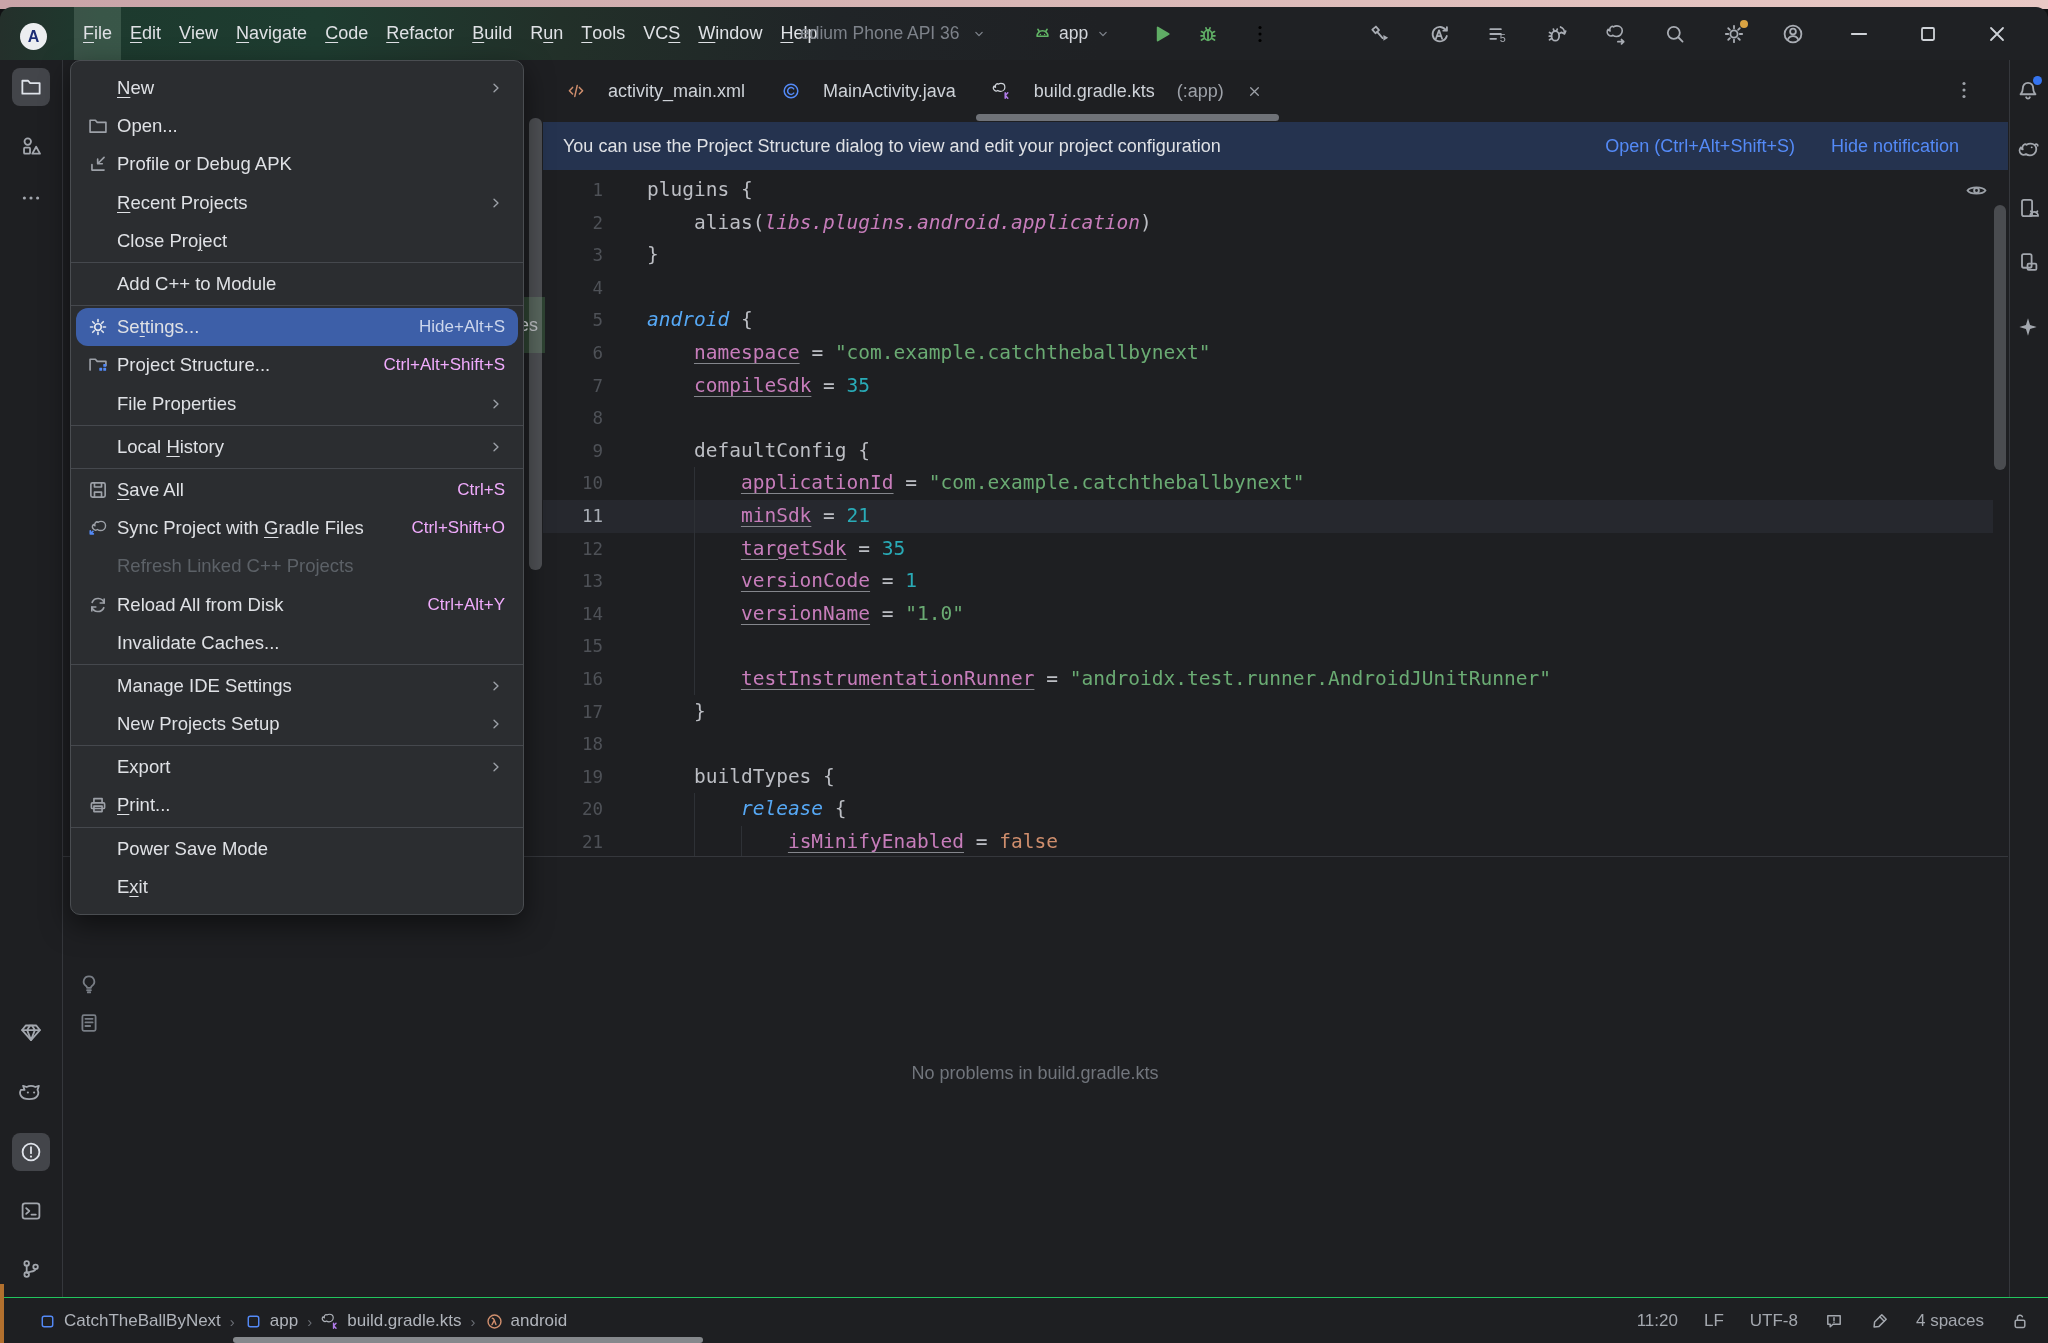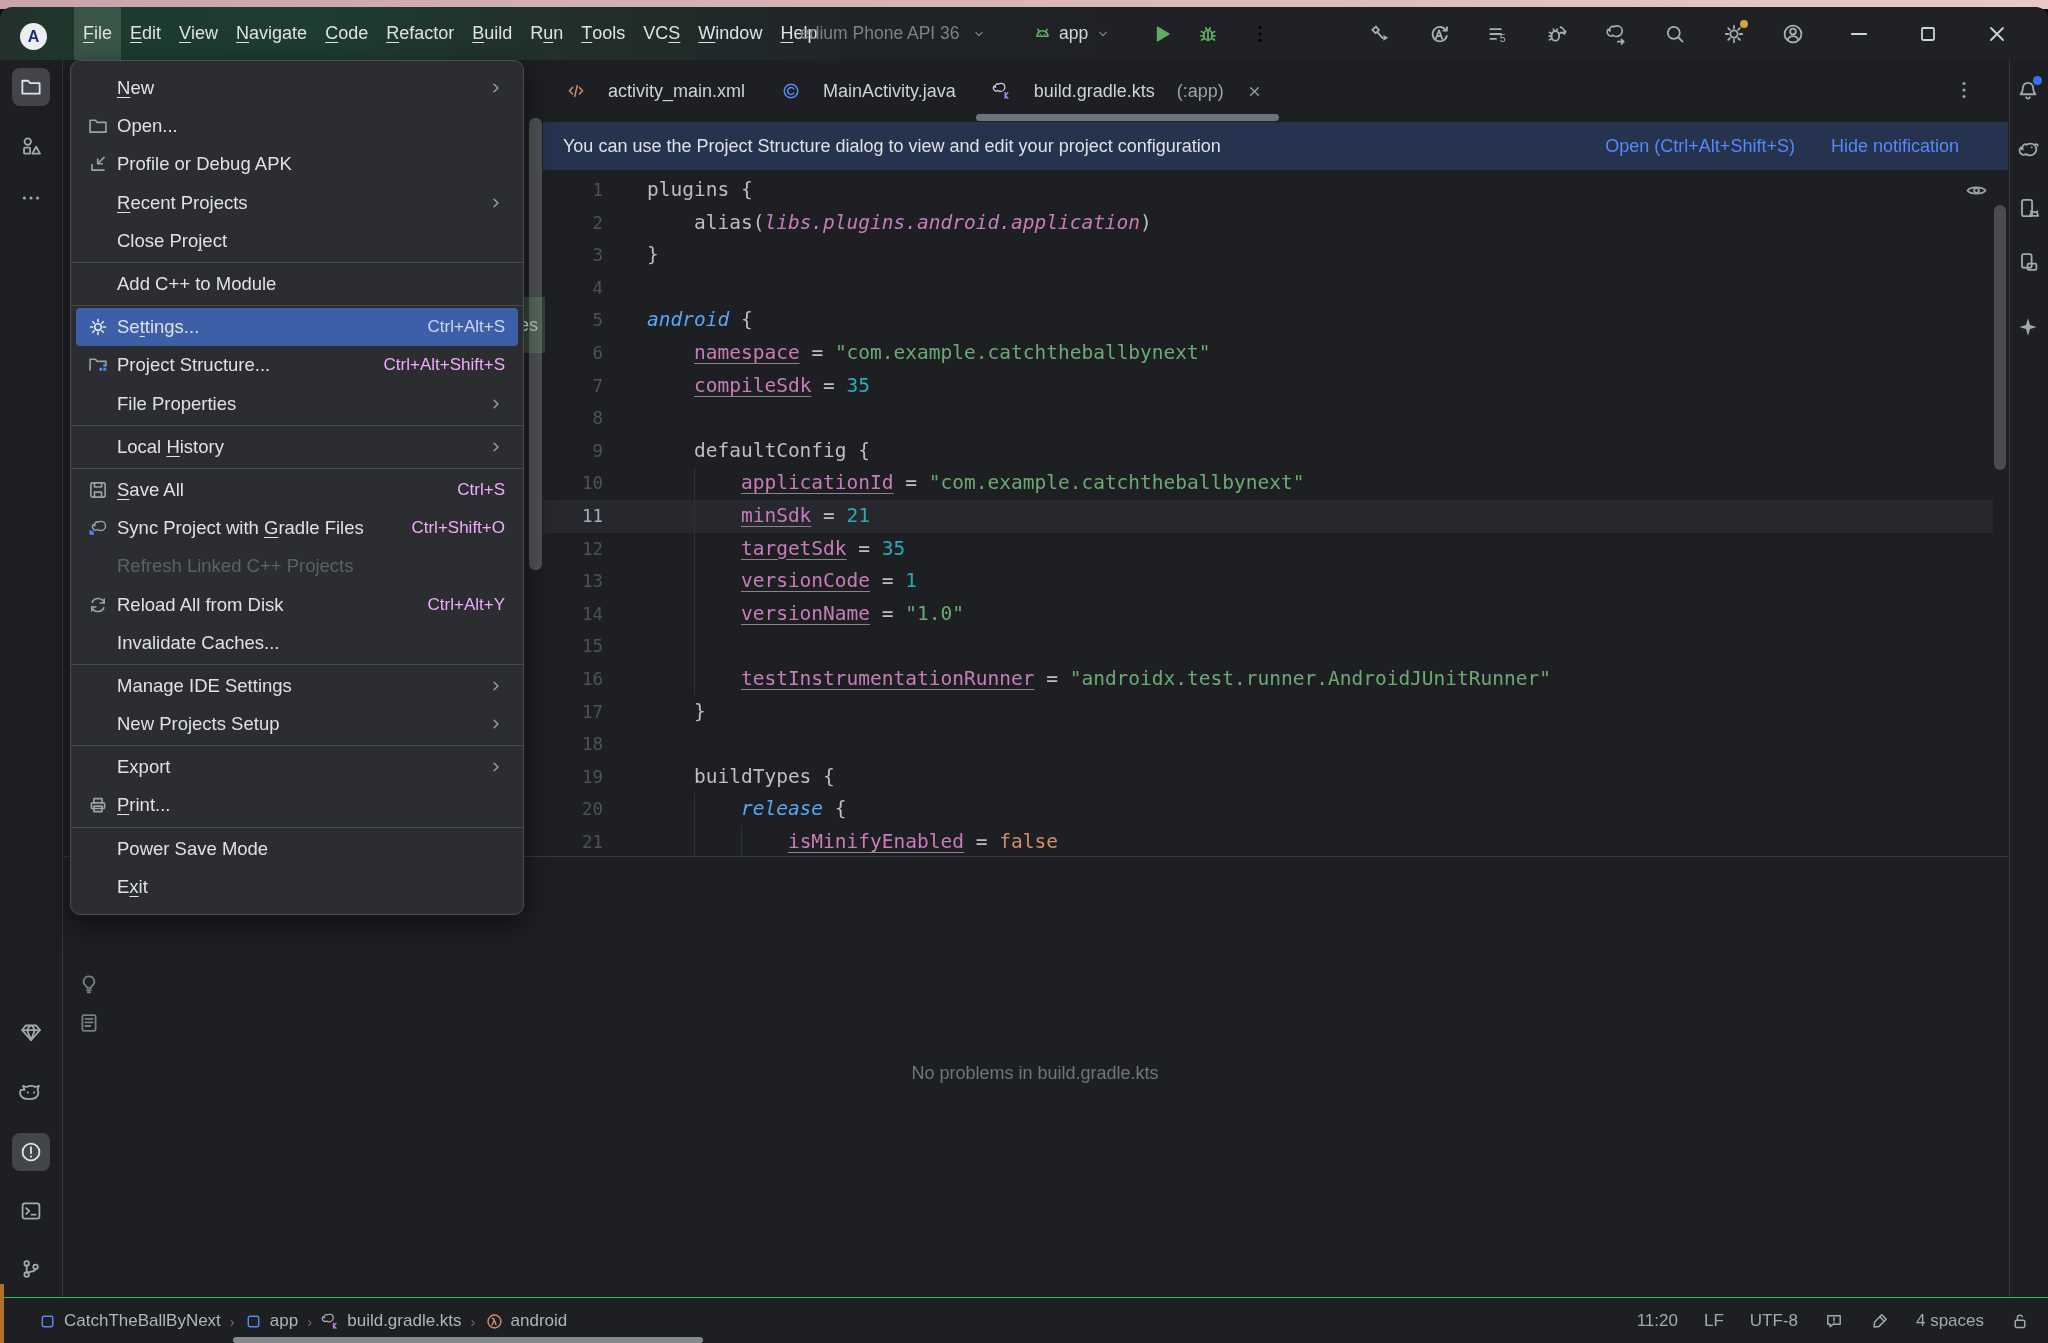--- a/index.html
+++ b/index.html
@@ -95,21 +95,21 @@
 
   
   .menu-pop{position:absolute;left:70px;top:60px;width:452px;background:#2b2d30;border:1px solid #4a4d51;
     border-radius:10px;box-shadow:0 10px 28px rgba(0,0,0,.5);padding:8px 0;z-index:50;}
   .mi{display:flex;align-items:center;height:38.2px;padding:0 18px 0 16px;font-size:18.5px;color:#dfe1e5;margin:0 0;}
   .mi .mi-icon{width:22px;height:22px;margin-right:8px;color:#9da1a8;flex:none;}
   .mi .mi-spacer{width:30px;flex:none;}
   .mi .sc{margin-left:auto;color:#f0abfc;font-size:17px;padding-left:24px;}
   .mi .arrow{margin-left:auto;width:18px;height:18px;color:#9da1a8;}
   .mi.disabled{color:#5c6167;}
-  .mi.selected{background:#3d5fa8;border-radius:4px;margin:0 5px;padding:0 13px 0 11px;}
+  .mi.selected{background:#3d5fa8;border-radius:12px;margin:0 5px;padding:0 13px 0 11px;}
   .mi.selected .sc{color:#ccd6ec;}
   .mi.selected .mi-icon{color:#e3e7ee;}
   .mi-sep{height:1px;background:#45484d;margin:2px 0;}
 </style>
 </head>
 <body>
 
 <div id="stage">
   <div class="abs wallpaper"></div>
   <div class="abs win-bg"></div>
@@ -587,21 +587,21 @@
       </div>
       <div class="mi-sep"></div>
       <div class="mi selected">
         <span class="icon mi-icon" style="width: 22px; height: 22px;">
           <svg viewBox="0 0 20 20" fill="none" stroke="currentColor" stroke-width="1.5" stroke-linecap="round" stroke-linejoin="round" width="100%" height="100%">
             <circle cx="10" cy="10" r="3"></circle>
             <path d="M10 3.2v2M10 14.8v2M3.2 10h2M14.8 10h2M5.2 5.2l1.4 1.4M13.4 13.4l1.4 1.4M14.8 5.2l-1.4 1.4M6.6 13.4l-1.4 1.4"></path>
           </svg>
         </span>
         <span class="mi-label">Se<u>t</u>tings...</span>
-        <span class="sc">Ctrl+Alt+S</span>
+        <span class="sc">Hide+Alt+S</span>
       </div>
       <div class="mi">
         <span class="icon mi-icon" style="width: 22px; height: 22px;">
           <svg viewBox="0 0 20 20" fill="none" stroke="currentColor" stroke-width="1.5" stroke-linecap="round" stroke-linejoin="round" width="100%" height="100%">
             <path d="M2.8 14.6V4.8h4.8l1.7 1.9h7.9v3.9"></path>
             <g fill="#548af7" stroke="none">
               <rect x="11.2" y="12.6" width="2.6" height="2.6" rx=".5"></rect>
               <rect x="14.8" y="12.6" width="2.6" height="2.6" rx=".5"></rect>
               <rect x="14.8" y="9" width="2.6" height="2.6" rx=".5"></rect>
             </g>

